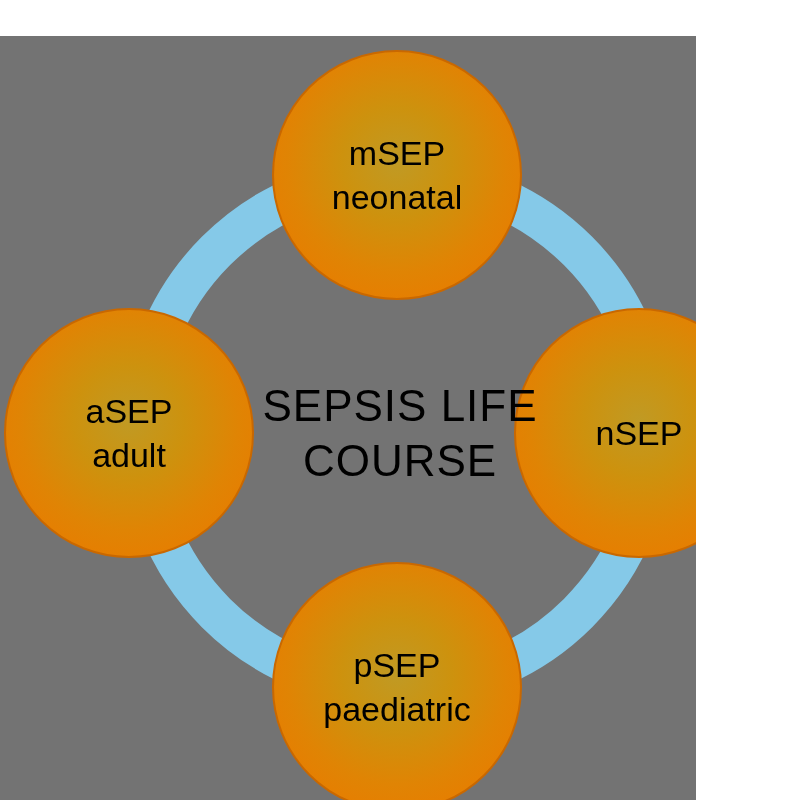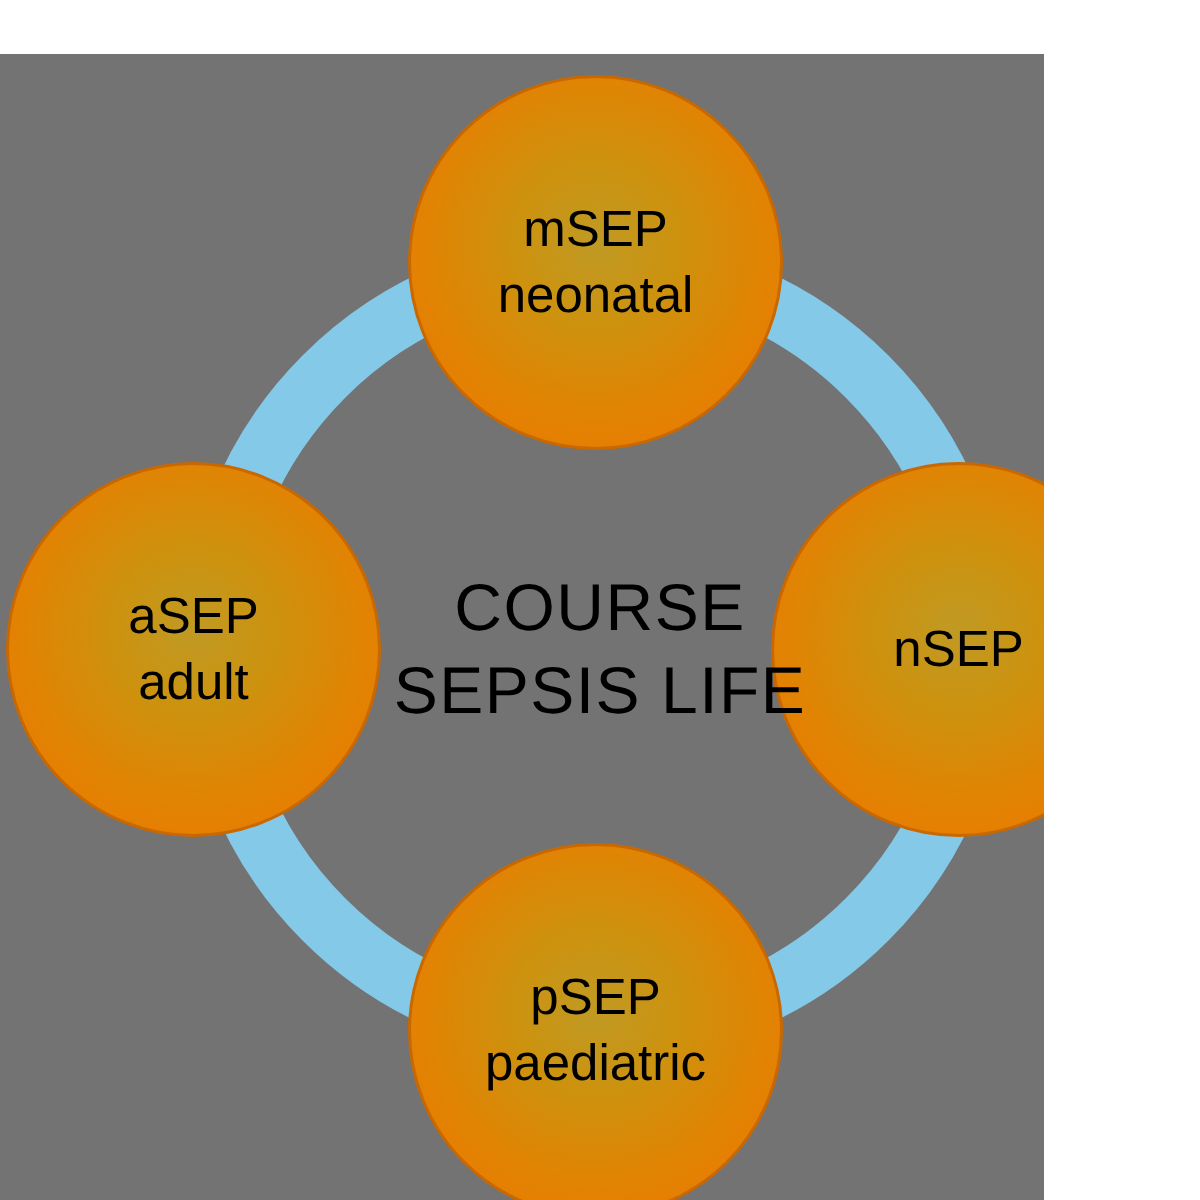--- a/index.html
+++ b/index.html
@@ -92,17 +92,17 @@
     <span class="abbr">pSEP</span>
     <span class="label">paediatric</span>
   </div>
 
   <div class="node node-left">
     <span class="abbr">aSEP</span>
     <span class="label">adult</span>
   </div>
 
   <div class="center-title">
+    <div>SEPSIS LIFE</div>
     <div>COURSE</div>
-    <div>SEPSIS LIFE</div>
   </div>
 
 </div>
 
 </body></html>

